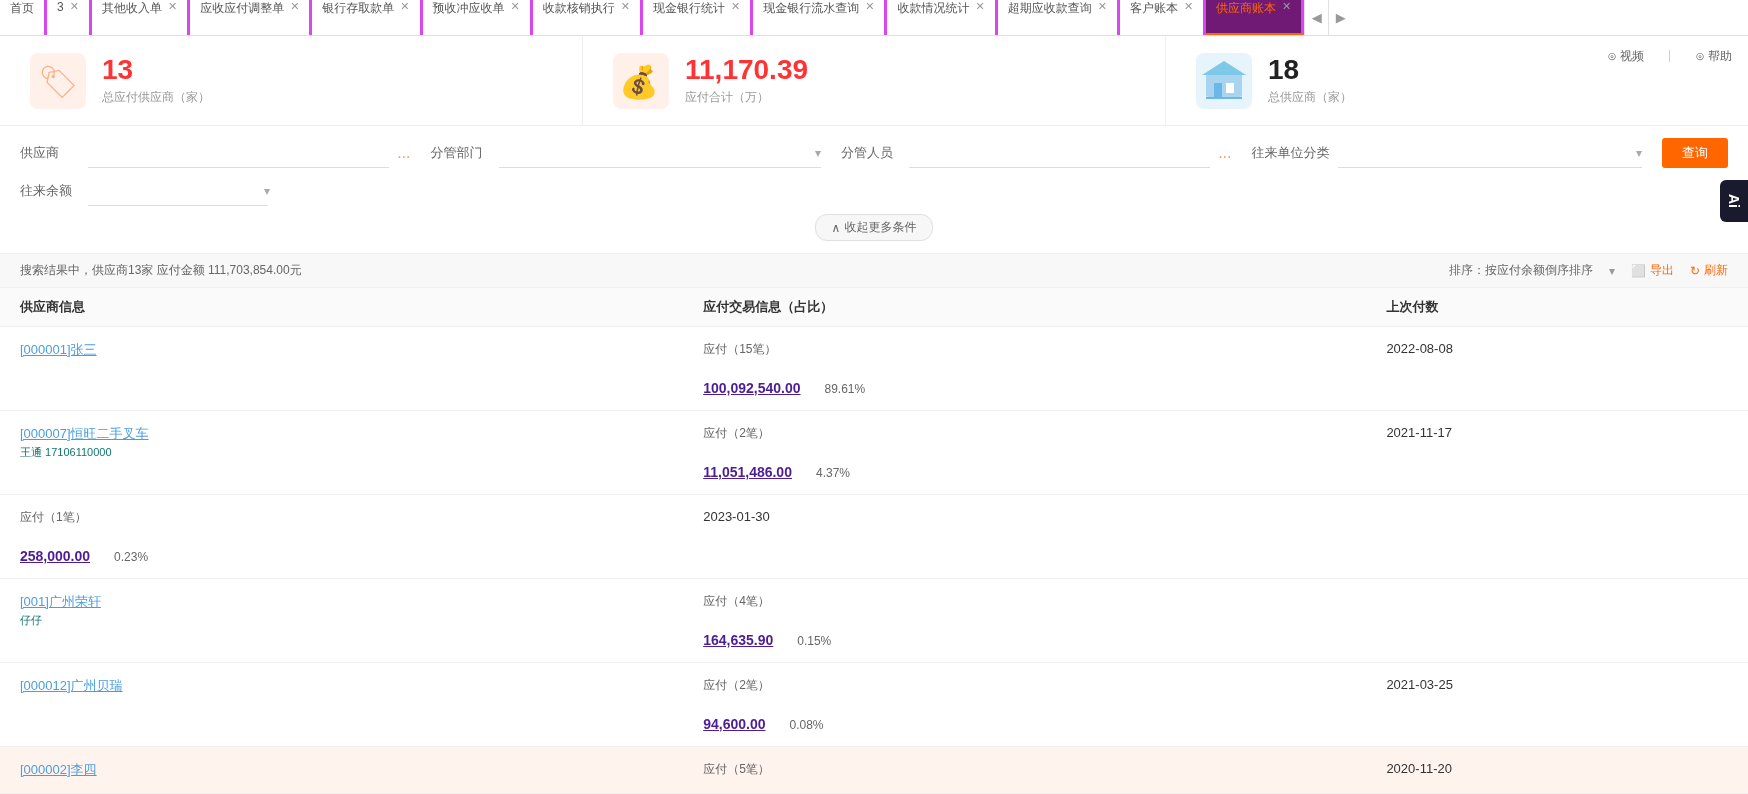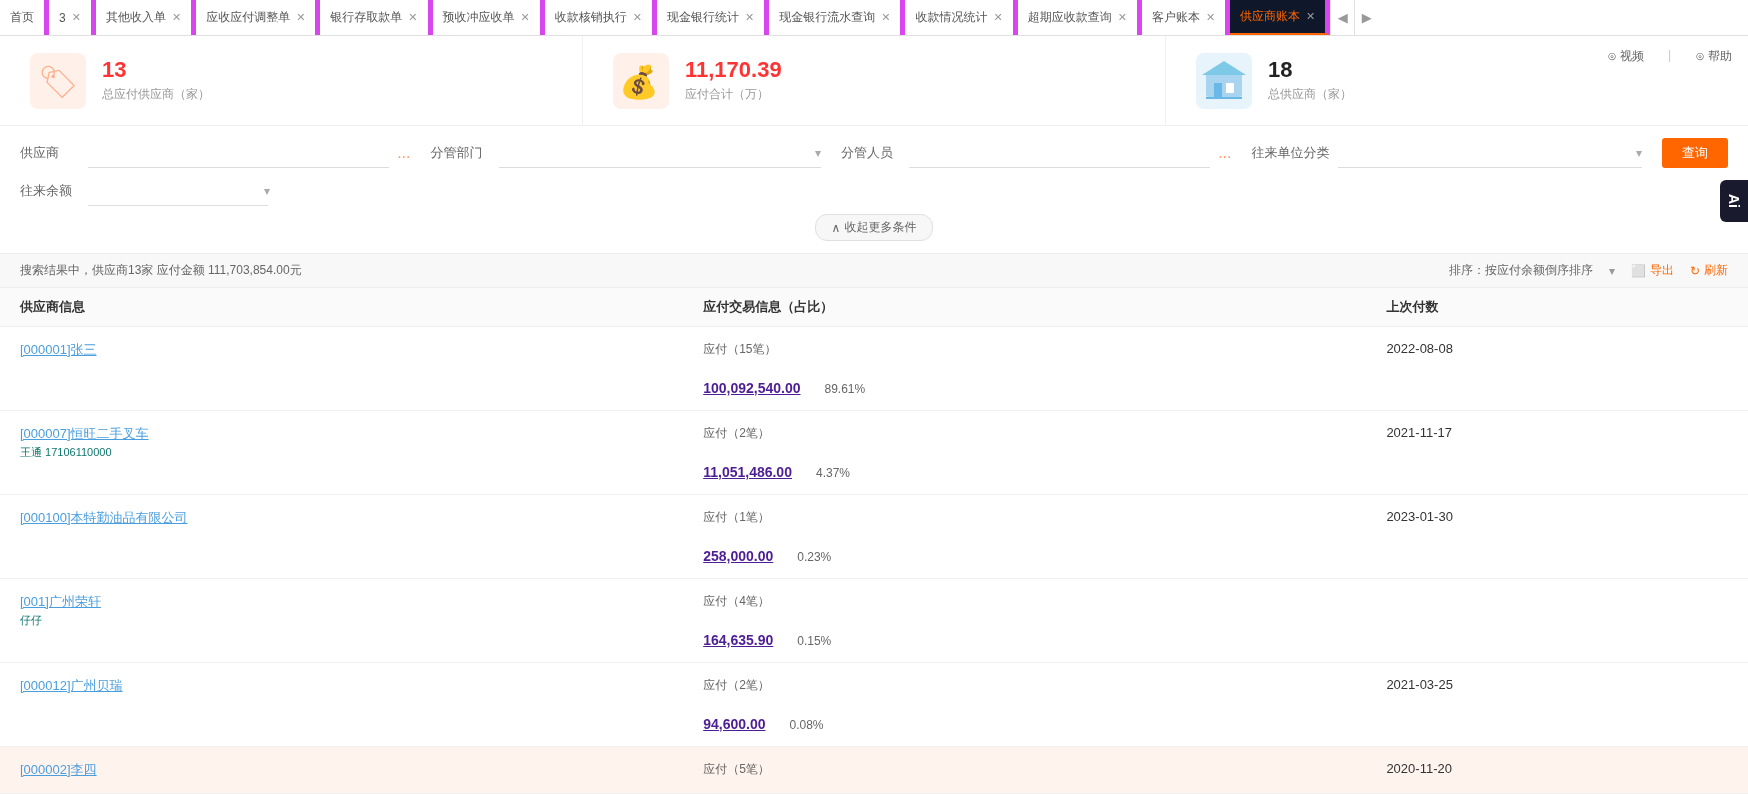--- a/index.html
+++ b/index.html
@@ -9,31 +9,30 @@
     .top-nav {
       display: flex;
       align-items: center;
       background: #fff;
       border-bottom: 1px solid #e0e0e0;
       height: 36px;
       overflow: hidden;
     }
     .nav-tab {
       display: flex;
-      align-items: center;
       padding: 0 10px;
       height: 100%;
       font-size: 12px;
       color: #555;
       white-space: nowrap;
-      border-right: 5px solid #d946ef;
+      border-right: 3px solid #d946ef;
       cursor: pointer;
       flex-shrink: 0;
     }
-    .nav-tab.active { background: #0f172a; color: #ff6600; border-bottom: 2px solid #ff6600; }
+    .nav-tab.active { background: #701a75; color: #ff6600; border-bottom: 2px solid #ff6600; }
     .nav-tab .close-x { margin-left: 6px; color: #999; font-size: 11px; }
     .nav-arrow {
       display: flex;
       align-items: center;
       justify-content: center;
       width: 24px;
       height: 100%;
       cursor: pointer;
       color: #999;
       border-left: 1px solid #e0e0e0;
@@ -62,21 +61,21 @@
       width: 56px;
       height: 56px;
       margin-right: 16px;
       display: flex;
       align-items: center;
       justify-content: center;
       flex-shrink: 0;
     }
     .stat-icon svg { width: 100%; height: 100%; }
     .stat-info { display: flex; flex-direction: column; }
-    .stat-number { font-size: 22px; font-weight: bold; color: #ff3333; line-height: 1.1; }
+    .stat-number { font-size: 28px; font-weight: bold; color: #ff3333; line-height: 1.1; }
     .stat-label { font-size: 12px; color: #999; margin-top: 4px; }
     .stat-right-tools {
       position: absolute;
       right: 16px;
       top: 12px;
       display: flex;
       gap: 24px;
       font-size: 12px;
       color: #666;
     }
@@ -425,21 +424,20 @@
         <div>
           <div class="txn-count">应付（2笔）</div>
           <div style="display: flex; align-items: baseline; gap: 12px; margin-top: 2px;">
             <span class="txn-amount">11,051,486.00</span>
             <span class="txn-pct">4.37%</span>
           </div>
         </div>
         <div class="last-date">2021-11-17</div>
       </div>
       <div class="table-row">
-        <div><span class="supplier-link">[000100]本特勤油品有限公司</span></div>
         <div>
           <div class="txn-count">应付（1笔）</div>
           <div style="display: flex; align-items: baseline; gap: 12px; margin-top: 2px;">
             <span class="txn-amount">258,000.00</span>
             <span class="txn-pct">0.23%</span>
           </div>
         </div>
         <div class="last-date">2023-01-30</div>
       </div>
       <div class="table-row">

